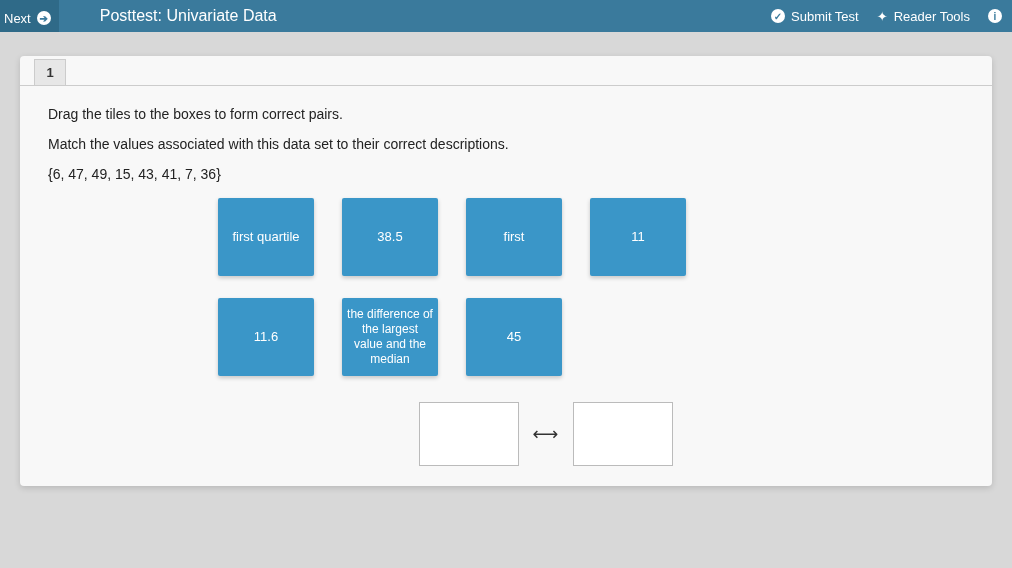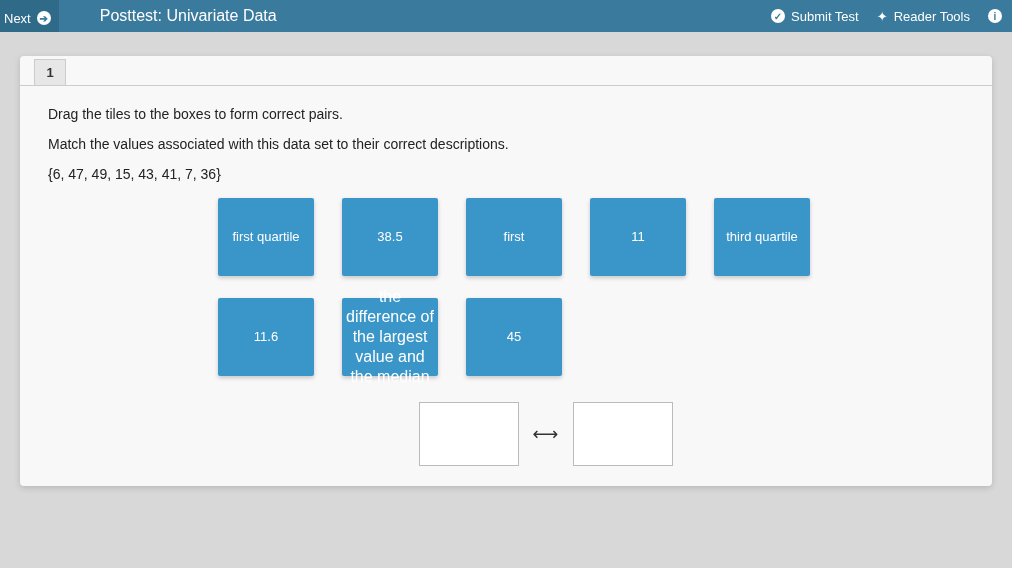--- a/index.html
+++ b/index.html
@@ -99,21 +99,21 @@
       align-items: center;
       justify-content: center;
       text-align: center;
       font-size: 13px;
       border-radius: 2px;
       box-shadow: 0 2px 4px rgba(0,0,0,0.2);
       cursor: grab;
       padding: 4px;
       line-height: 1.25;
     }
-    .tile.small-text { font-size: 16px; }
+    .tile.small-text { font-size: 12px; }
     .pair-area {
       display: flex;
       align-items: center;
       justify-content: center;
       gap: 14px;
       margin-left: 80px;
     }
     .dropzone {
       width: 100px;
       height: 64px;
@@ -161,23 +161,20 @@
         </div>
       <div class="tile">
           <span>38.5</span>
         </div>
       <div class="tile">
           <span>first</span>
         </div>
       <div class="tile">
           <span>11</span>
         </div>
-      <div class="tile">
-          <span>third quartile</span>
-        </div>
     </div>
 
     <div class="tiles-row2">
       <div class="tile">
           <span>11.6</span>
         </div>
       <div class="tile small-text">
           <span>the difference of the largest value and the median</span>
         </div>
       <div class="tile">

